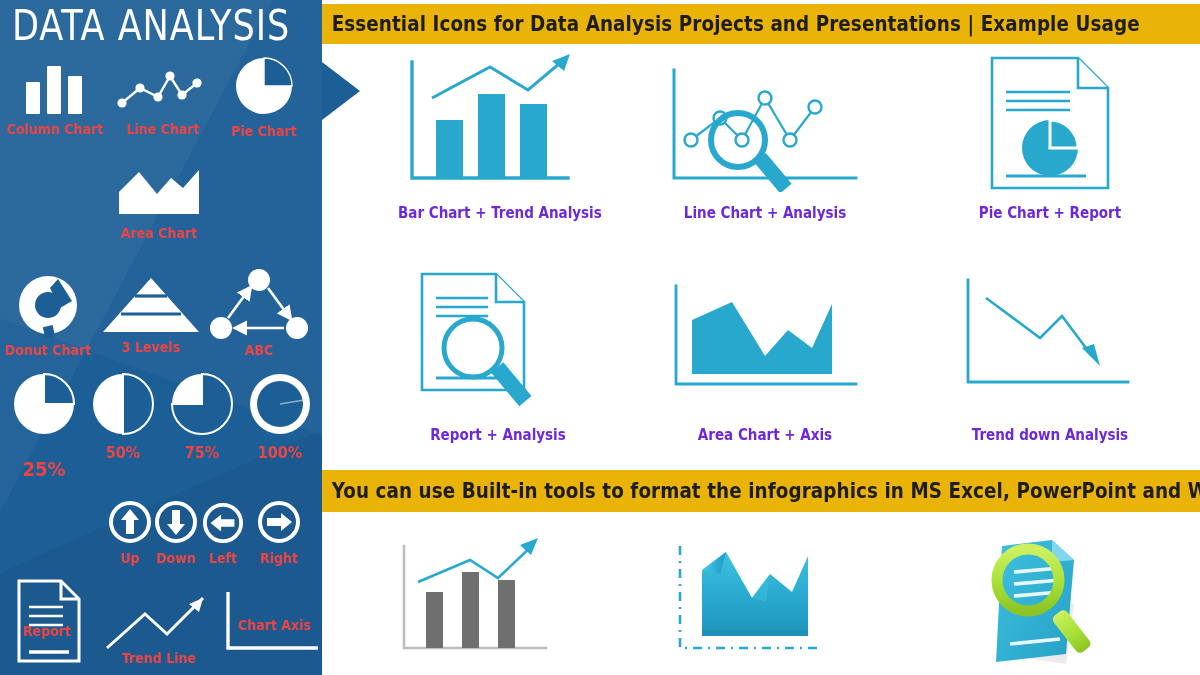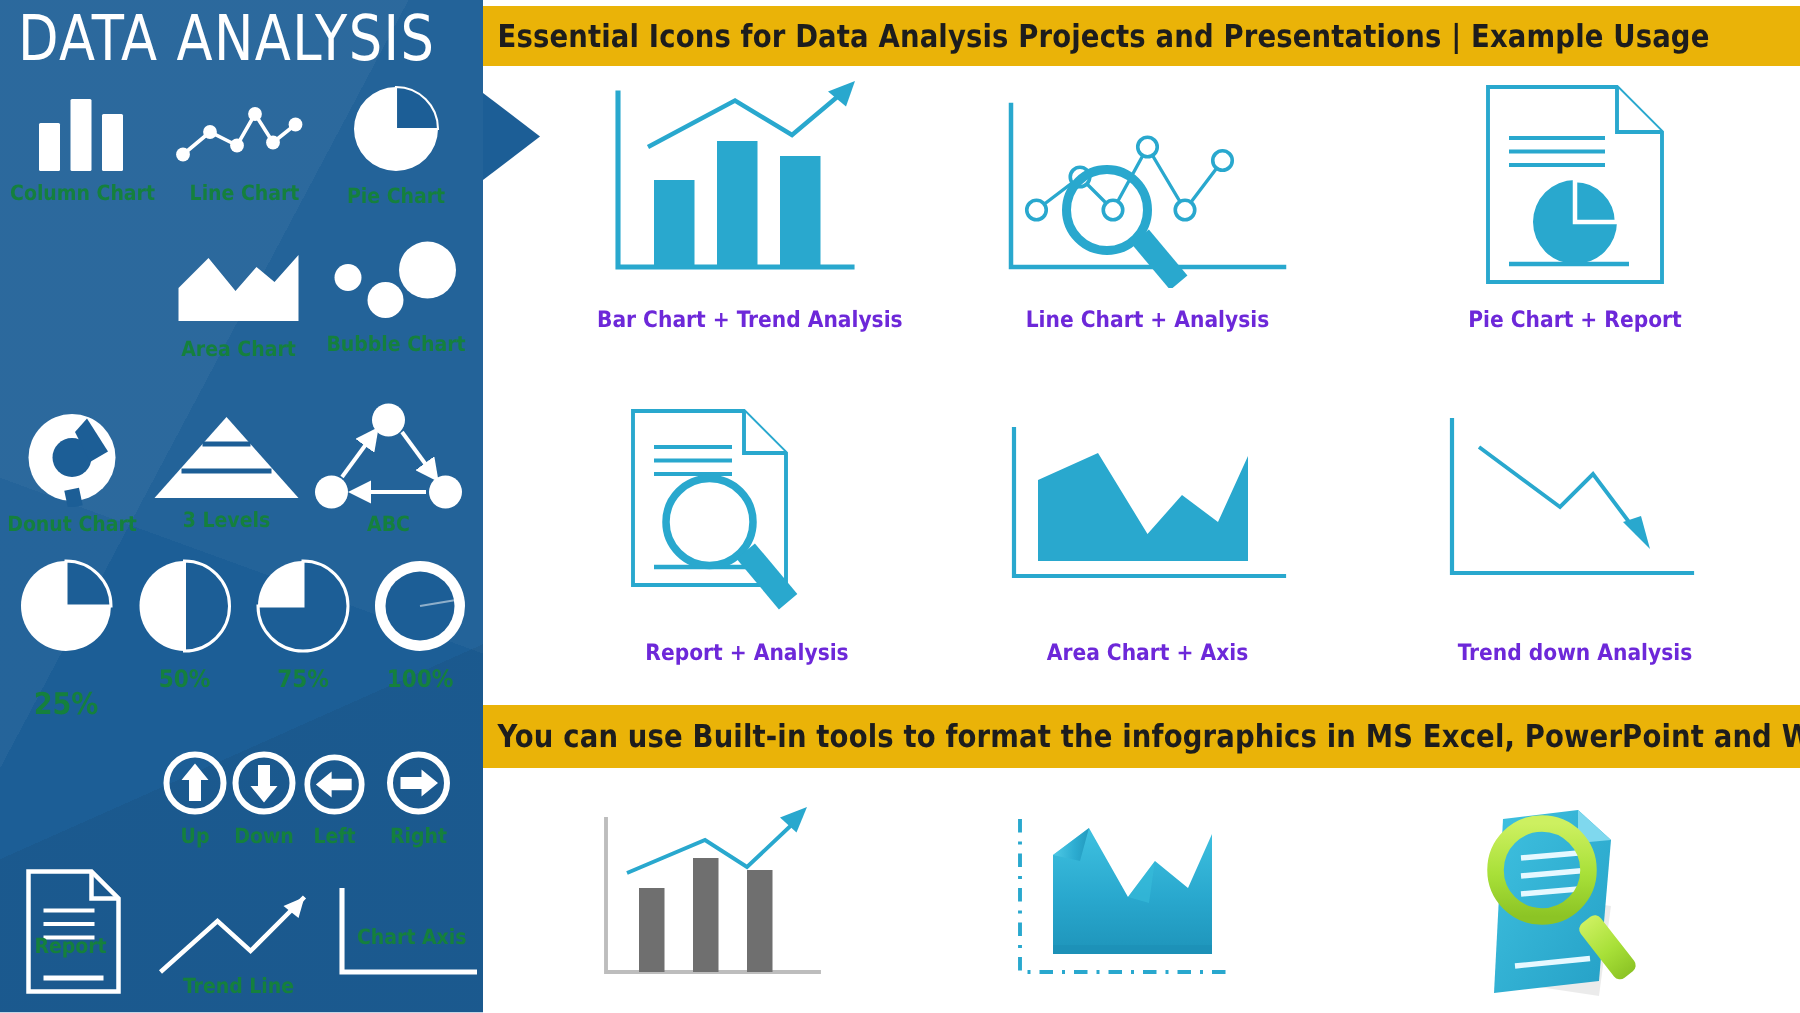--- a/index.html
+++ b/index.html
@@ -31,21 +31,21 @@
     font-family:"DejaVu Sans Condensed","Liberation Sans Narrow","Liberation Sans",sans-serif;
     transform:scaleX(.93);transform-origin:left center;
   }
   .notch{
     position:absolute;left:322px;top:62px;width:0;height:0;
     border-top:29px solid transparent;border-bottom:29px solid transparent;
     border-left:38px solid #1c5e96;
   }
   .sb-cell{position:absolute;color:#fff;text-align:center;}
   .sb-label{
-    color:#15803d;font-size:14px;font-weight:700;line-height:15px;
+    color:#ef4444;font-size:14px;font-weight:700;line-height:15px;
     white-space:nowrap;
     font-family:"DejaVu Sans Condensed","Liberation Sans Narrow","Liberation Sans",sans-serif;
   }
   .sb-ico{display:block;margin:0 auto;}
 
   
   .banner{
     position:absolute;background:#eab308;display:flex;align-items:center;
   }
   .banner .btext{
@@ -107,28 +107,20 @@
   </div>
 
 
   <div class="sb-cell" style="left:104px;top:164px;width:110px;">
     <svg class="sb-ico" width="84" height="54" viewBox="0 0 84 54">
       <path d="M2 28 L22 8 L40 30 L54 14 L66 24 L82 6 L82 50 L2 50 Z" fill="#fff"></path>
     </svg>
     <div class="sb-label" style="margin-top:8px;">Area Chart</div>
   </div>
 
-  <div class="sb-cell" style="left:208px;top:160px;width:112px;">
-    <svg class="sb-ico" width="90" height="58" viewBox="0 0 90 58">
-      <circle cx="13" cy="25" r="9" fill="#fff"></circle>
-      <circle cx="38" cy="40" r="12" fill="#fff"></circle>
-      <circle cx="66" cy="20" r="19" fill="#fff"></circle>
-    </svg>
-    <div class="sb-label" style="margin-top:5px;">Bubble Chart</div>
-  </div>
 
   <div class="sb-cell" style="left:0px;top:272px;width:96px;">
     <svg class="sb-ico" width="68" height="66" viewBox="0 0 68 66">
       <circle cx="34" cy="33" r="29" fill="#fff"></circle>
       <circle cx="34" cy="33" r="13" fill="#1c5e96"></circle>
       <path d="M34 33 L34 4 A29 29 0 0 1 58 47 Z" fill="#1c5e96" opacity="0"></path>
       <path d="M44 7 L58 29 L46 36 L36 16 Z" fill="#1c5e96"></path>
       <rect x="30" y="54" width="10" height="12" fill="#1c5e96" transform="rotate(-12 35 60)"></rect>
     </svg>
     <div class="sb-label" style="margin-top:5px;">Donut Chart</div>

